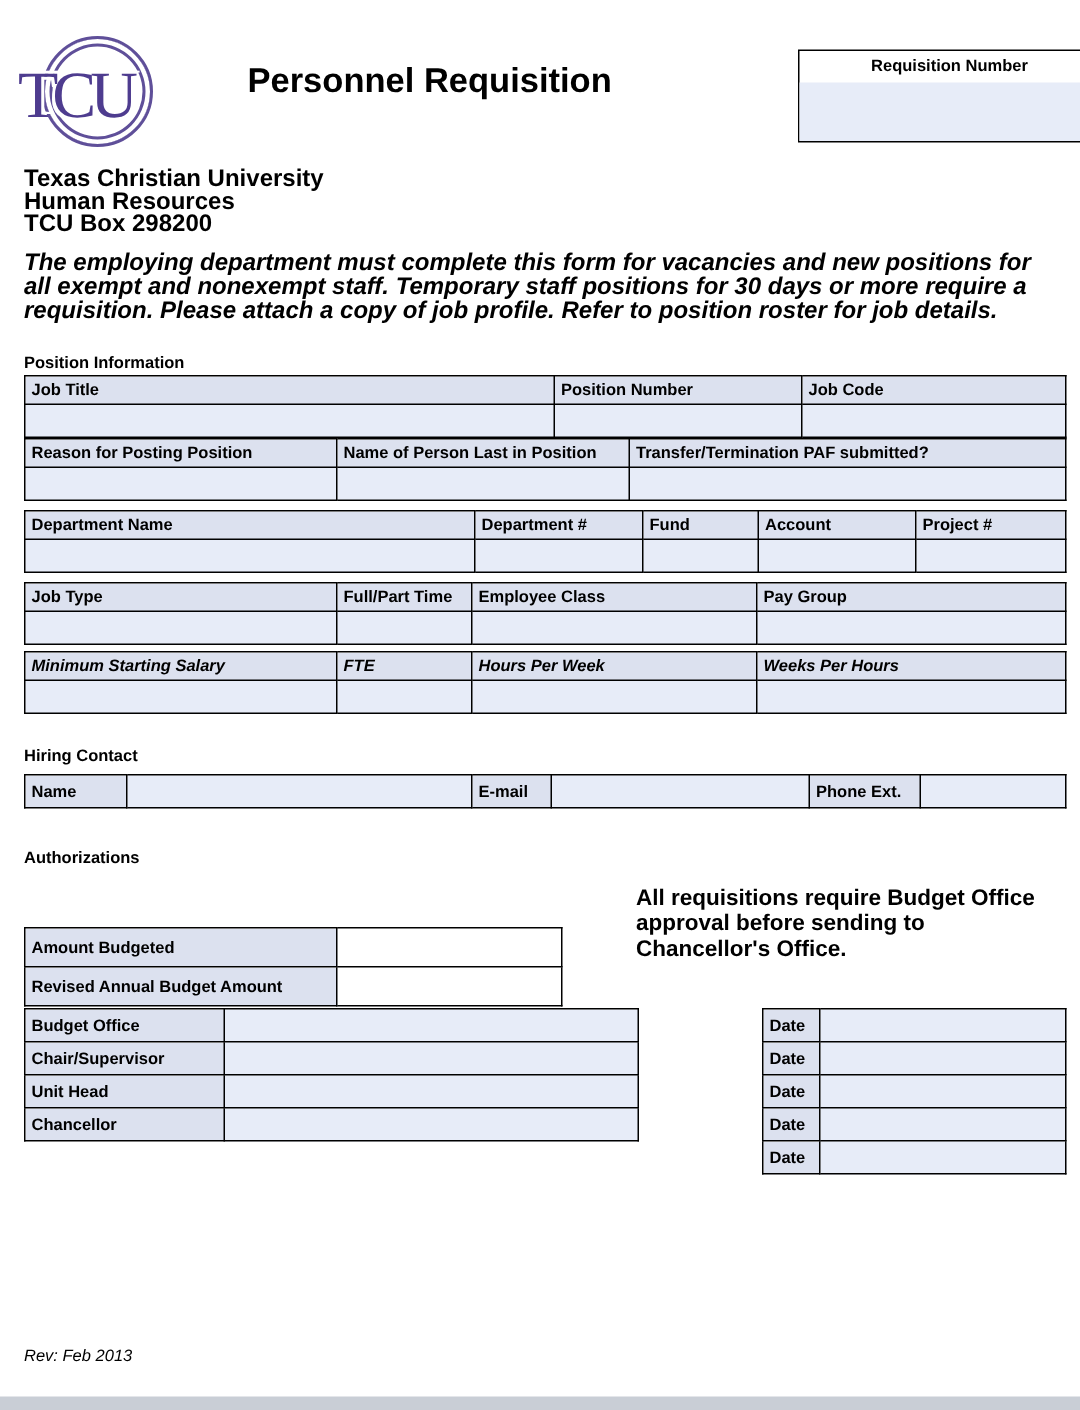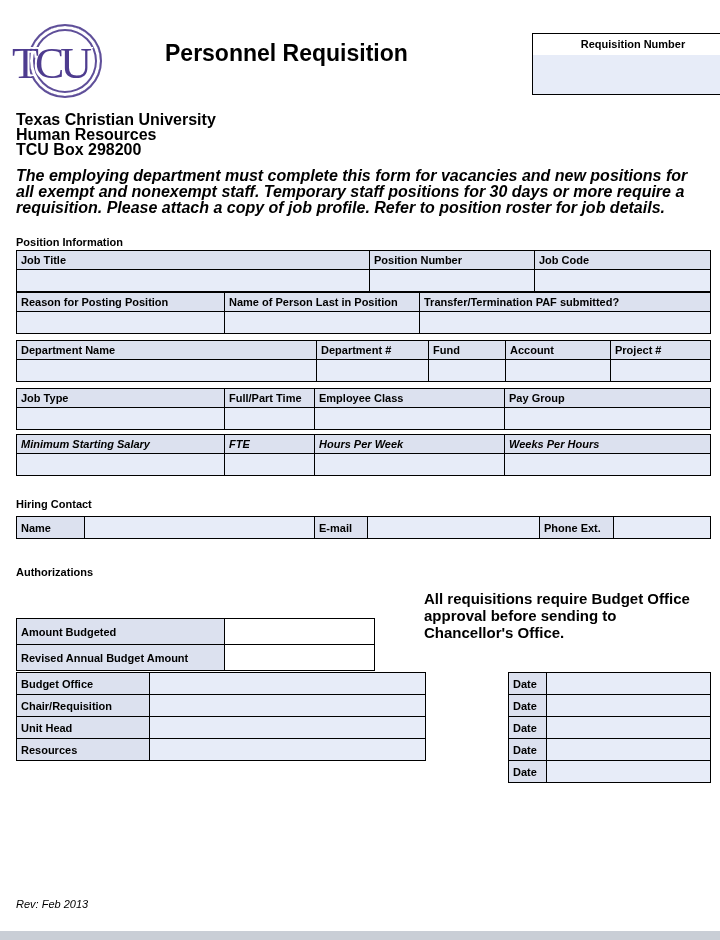--- a/index.html
+++ b/index.html
@@ -224,29 +224,29 @@
     <colgroup>
         <col style="width:133px">
         <col style="width:276px">
       </colgroup>
     <tbody>
         <tr>
       <th>Budget Office</th>
       <td class="in"></td>
     </tr>
     <tr>
-      <th>Chair/Requisition</th>
+      <th>Chair/Supervisor</th>
       <td class="in"></td>
     </tr>
     <tr>
       <th>Unit Head</th>
       <td class="in"></td>
     </tr>
     <tr>
-      <th>Resources</th>
+      <th>Chancellor</th>
       <td class="in"></td>
     </tr>
   </tbody>
     </table>
 
   <table class="grid sig abs" style="left:508px; top:672px; width:202px;">
     <colgroup>
         <col style="width:38px">
         <col style="width:164px">
       </colgroup>

